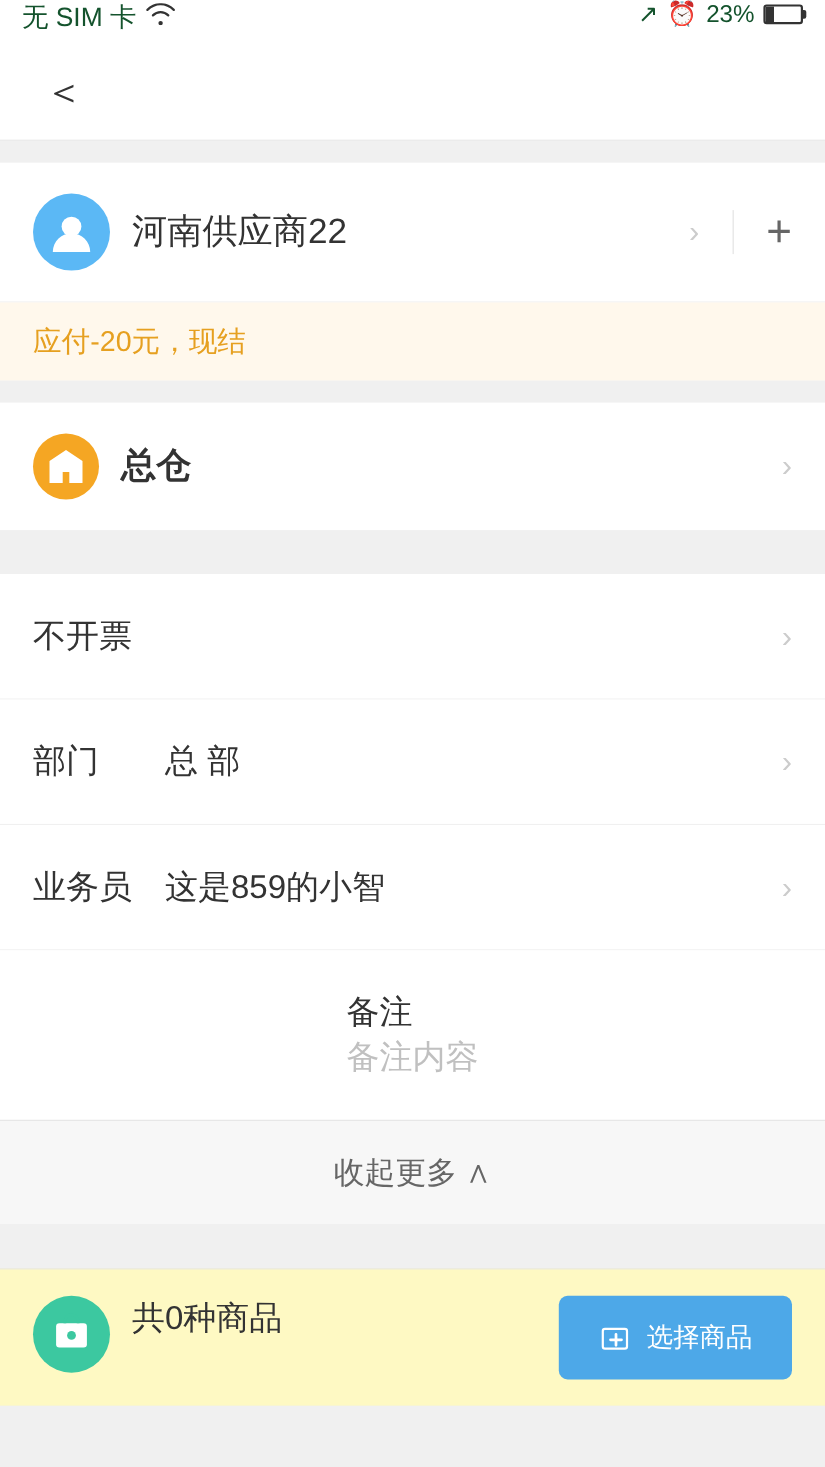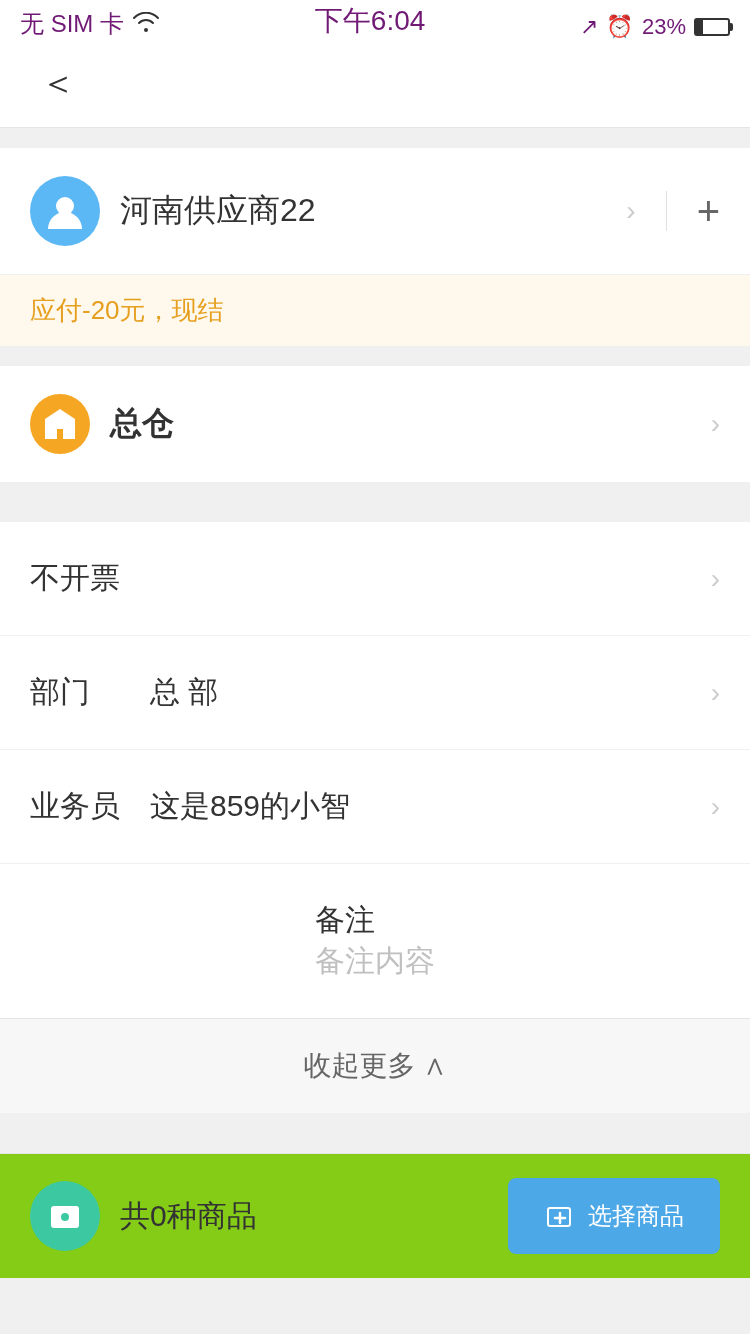--- a/index.html
+++ b/index.html
@@ -12,25 +12,25 @@
       font-size: 28px;
       color: #333;
     }
 
     
     .status-bar {
       width: 100%;
       height: 40px;
       background: #fff;
       display: flex;
-      align-items: flex-end;
+      align-items: flex-start;
       justify-content: space-between;
       padding: 0 20px;
       font-size: 24px;
-      color: #701a75;
+      color: #14532d;
     }
     .status-left { display: flex; align-items: center; gap: 8px; }
     .status-center { font-size: 28px; font-weight: 500; }
     .status-right { display: flex; align-items: center; gap: 8px; font-size: 22px; }
     .battery-icon {
       display: inline-block;
       width: 36px;
       height: 18px;
       border: 2px solid #333;
       border-radius: 3px;
@@ -196,23 +196,22 @@
       text-align: center;
       padding: 28px 44px;
       font-size: 28px;
       color: #666;
       border-top: 1px solid #e5e5e5;
       cursor: pointer;
     }
 
     
     .bottom-bar {
-      background: #84cc16;
-      display: flex;
-      align-items: center;
+      background: #fef9c3;
+      display: flex;
       padding: 24px 30px;
       margin-top: 20px;
       border-top: 1px solid #e5e5e5;
     }
     .product-icon-wrap {
       width: 70px;
       height: 70px;
       border-radius: 50%;
       background: #3cc8a0;
       display: flex;
@@ -255,21 +254,20 @@
   <div class="status-left">
     <span>无 SIM 卡</span>
     <span>
       <svg width="28" height="20" viewBox="0 0 28 20" fill="none">
         <path d="M14 16a2 2 0 1 1 0 4 2 2 0 0 1 0-4z" fill="#333"></path>
         <path d="M7 11c1.9-1.9 4.4-3 7-3s5.1 1.1 7 3" stroke="#333" stroke-width="2" fill="none" stroke-linecap="round"></path>
         <path d="M2 6c3.3-3.3 7.8-5.3 12-5.3s8.7 2 12 5.3" stroke="#333" stroke-width="2" fill="none" stroke-linecap="round"></path>
       </svg>
     </span>
   </div>
-  <div class="status-center">下午6:04</div>
   <div class="status-right">
     <span>↗</span>
     <span>⏰</span>
     <span>23%</span>
     <span class="battery-icon"></span>
   </div>
 </div>
 
 <div class="nav-bar">
   <span class="nav-back">＜</span>

